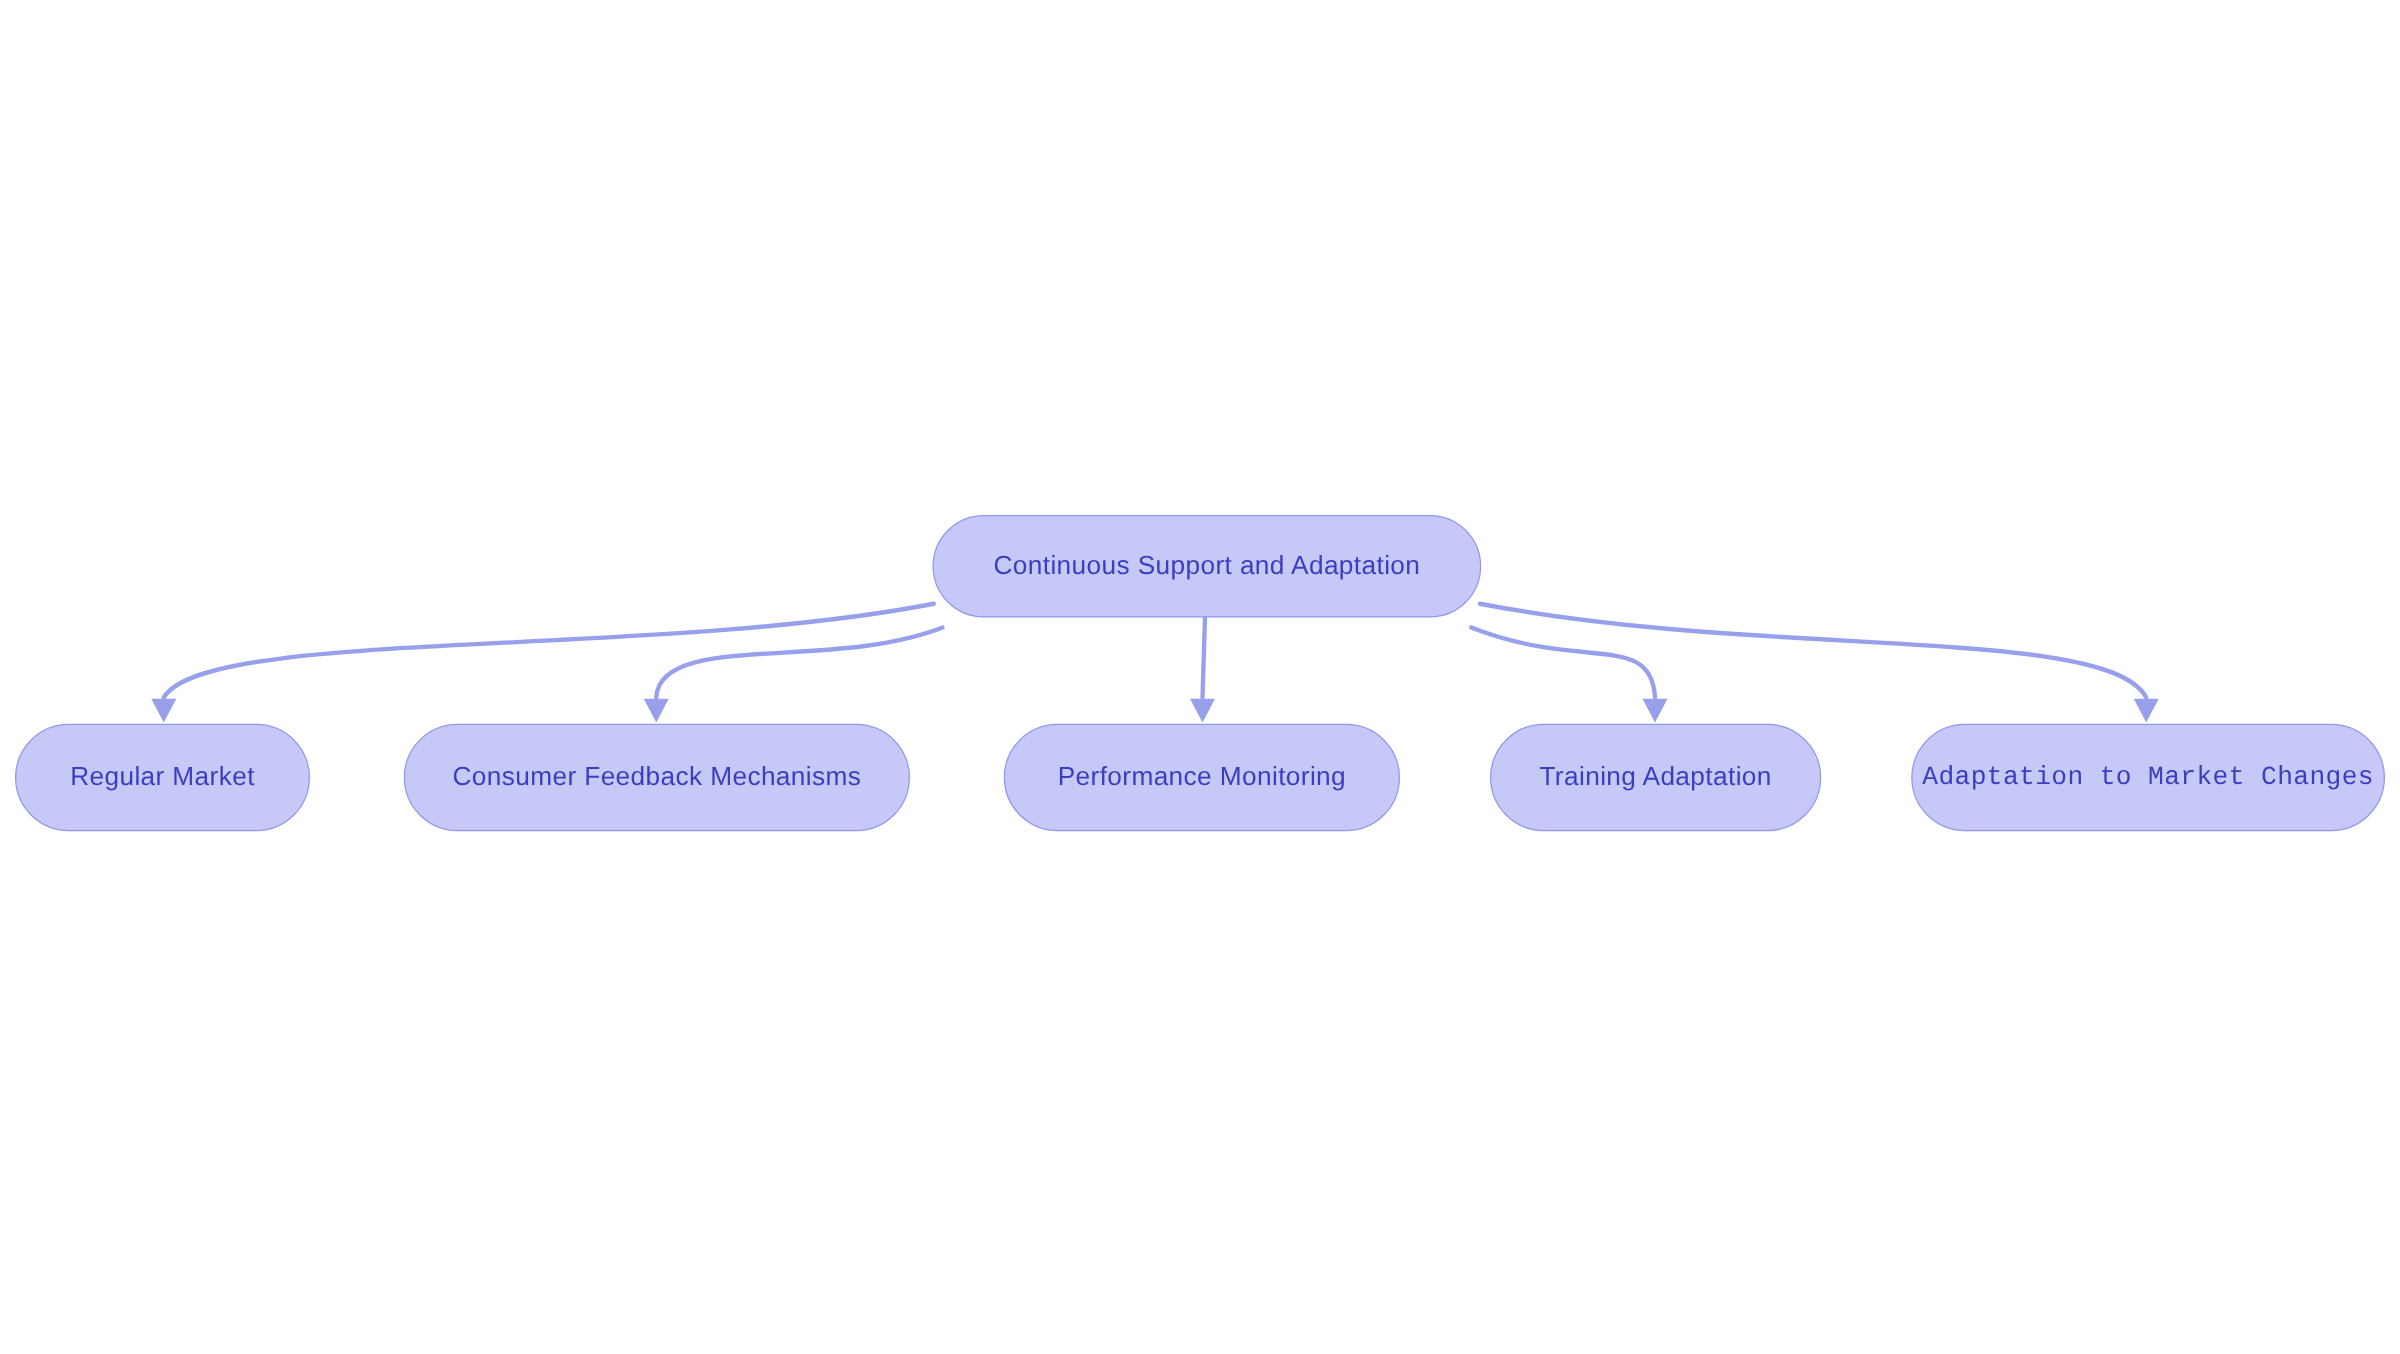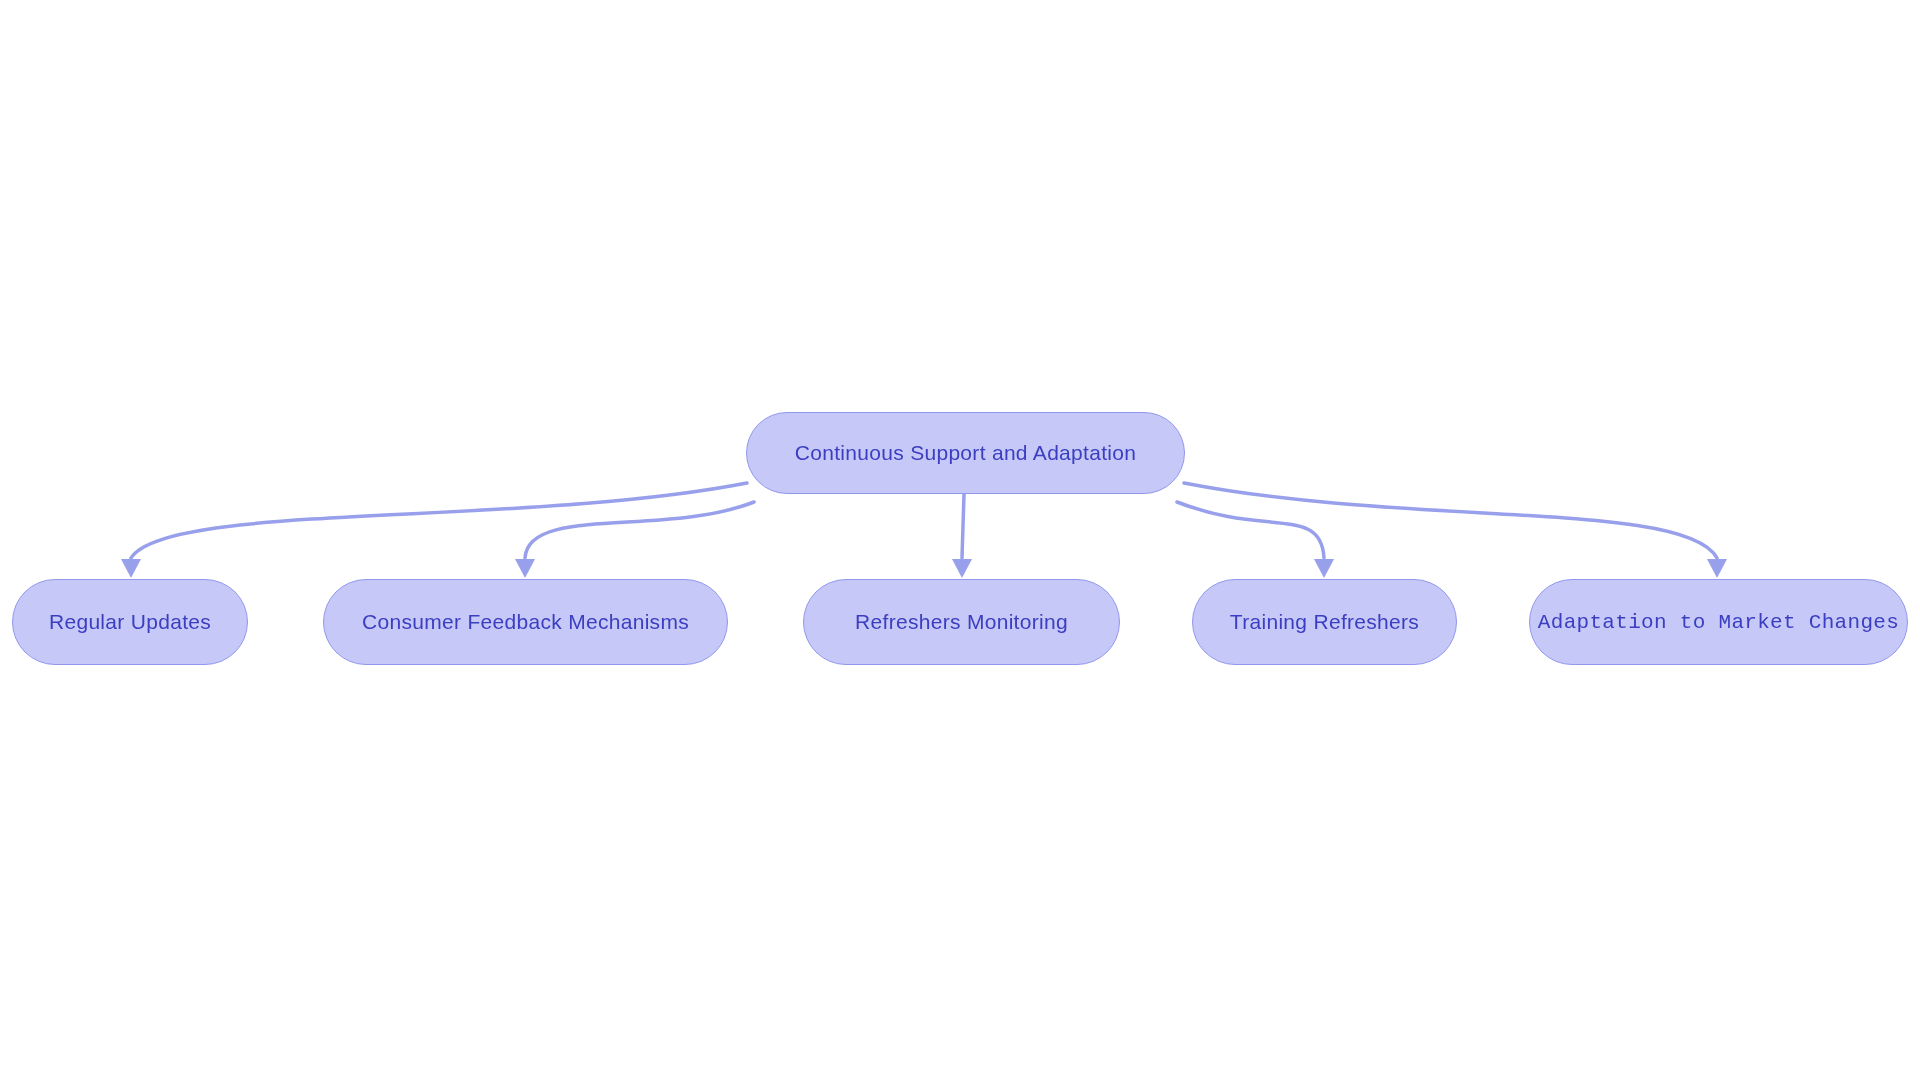--- a/index.html
+++ b/index.html
@@ -84,32 +84,32 @@
 
     <path class="edge" d="M 1184 483 C 1411 527, 1686 500, 1717 558"></path>
     <polygon class="arrowhead" points="1707,559 1727,559 1717,578"></polygon>
   </svg>
 
   <div class="node node-root">
     <span>Continuous Support and Adaptation</span>
   </div>
 
   <div class="node node-child node-regular-updates">
-    <span>Regular Updates</span>
+    <span>Regular Market</span>
   </div>
 
   <div class="node node-child node-consumer-feedback">
     <span>Consumer Feedback Mechanisms</span>
   </div>
 
   <div class="node node-child node-performance-monitoring">
-    <span>Refreshers Monitoring</span>
+    <span>Performance Monitoring</span>
   </div>
 
   <div class="node node-child node-training-refreshers">
-    <span>Training Refreshers</span>
+    <span>Training Adaptation</span>
   </div>
 
   <div class="node node-child node-adaptation-market-changes">
     <span>Adaptation to Market Changes</span>
   </div>
 
 </div>
 
 </body></html>

